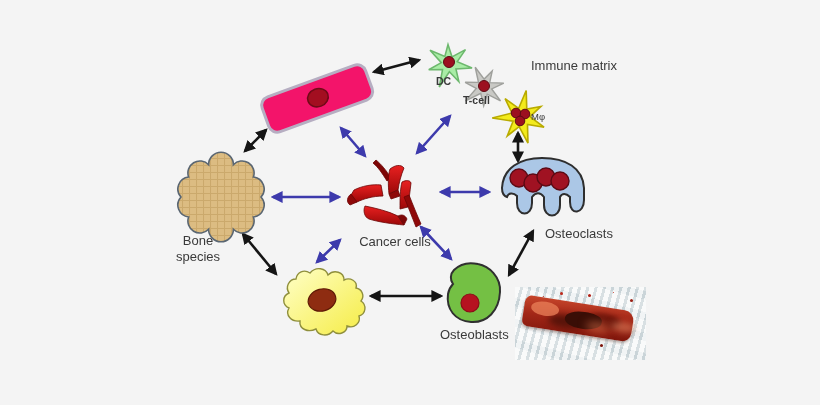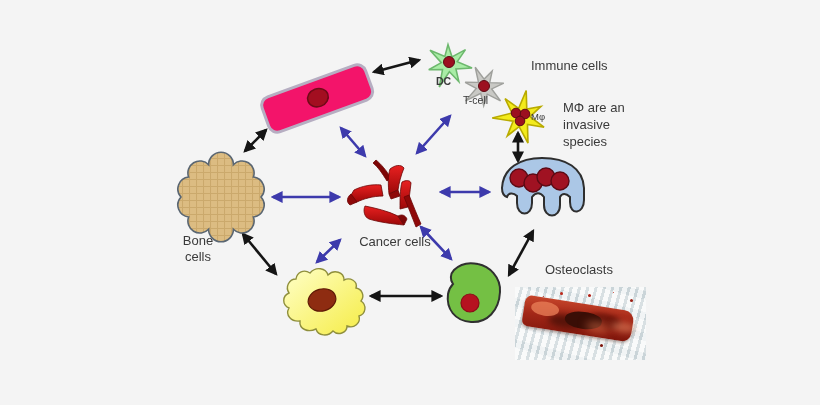--- a/index.html
+++ b/index.html
@@ -156,33 +156,31 @@
     </g>
   </svg>
 
   <div class="photo">
     <div class="specimen"></div>
     <div class="speckles"></div>
   </div>
 
 
   <div class="lbl center" style="left:168px;top:233px;width:60px;">Bone
-cells</div>
+species</div>
 
   <div class="lbl" style="left:350px;top:234px;width:90px;text-align:center;">Cancer cells</div>
 
-  <div class="lbl" style="left:545px;top:226px;width:90px;margin-top:36px;">Osteoclasts</div>
+  <div class="lbl" style="left:545px;top:226px;width:90px;">Osteoclasts</div>
+
+  <div class="lbl" style="left:440px;top:327px;width:90px;">Osteoblasts</div>
 
 
-
-  <div class="lbl" style="left:531px;top:58px;width:100px;">Immune cells</div>
+  <div class="lbl" style="left:531px;top:58px;width:100px;">Immune matrix</div>
 
   <div class="lbl tiny" style="left:436px;top:75px;font-weight:bold;">DC</div>
 
-  <div class="lbl tiny" style="left:463px;top:94px;">T-cell</div>
+  <div class="lbl tiny" style="left:463px;top:94px;font-weight:bold;">T-cell</div>
 
   <div class="lbl micro" style="left:494px;top:111px;">Mφ</div>
 
-  <div class="lbl note" style="left:563px;top:100px;width:85px;">MΦ are an
-invasive
-species</div>
 
 </div>
 
 </body></html>

